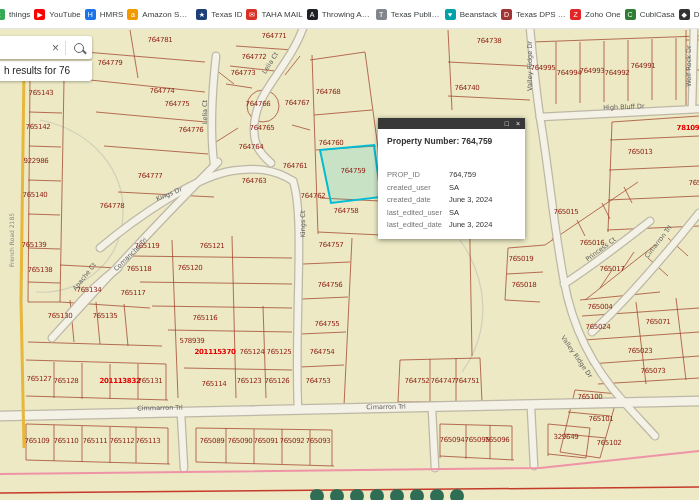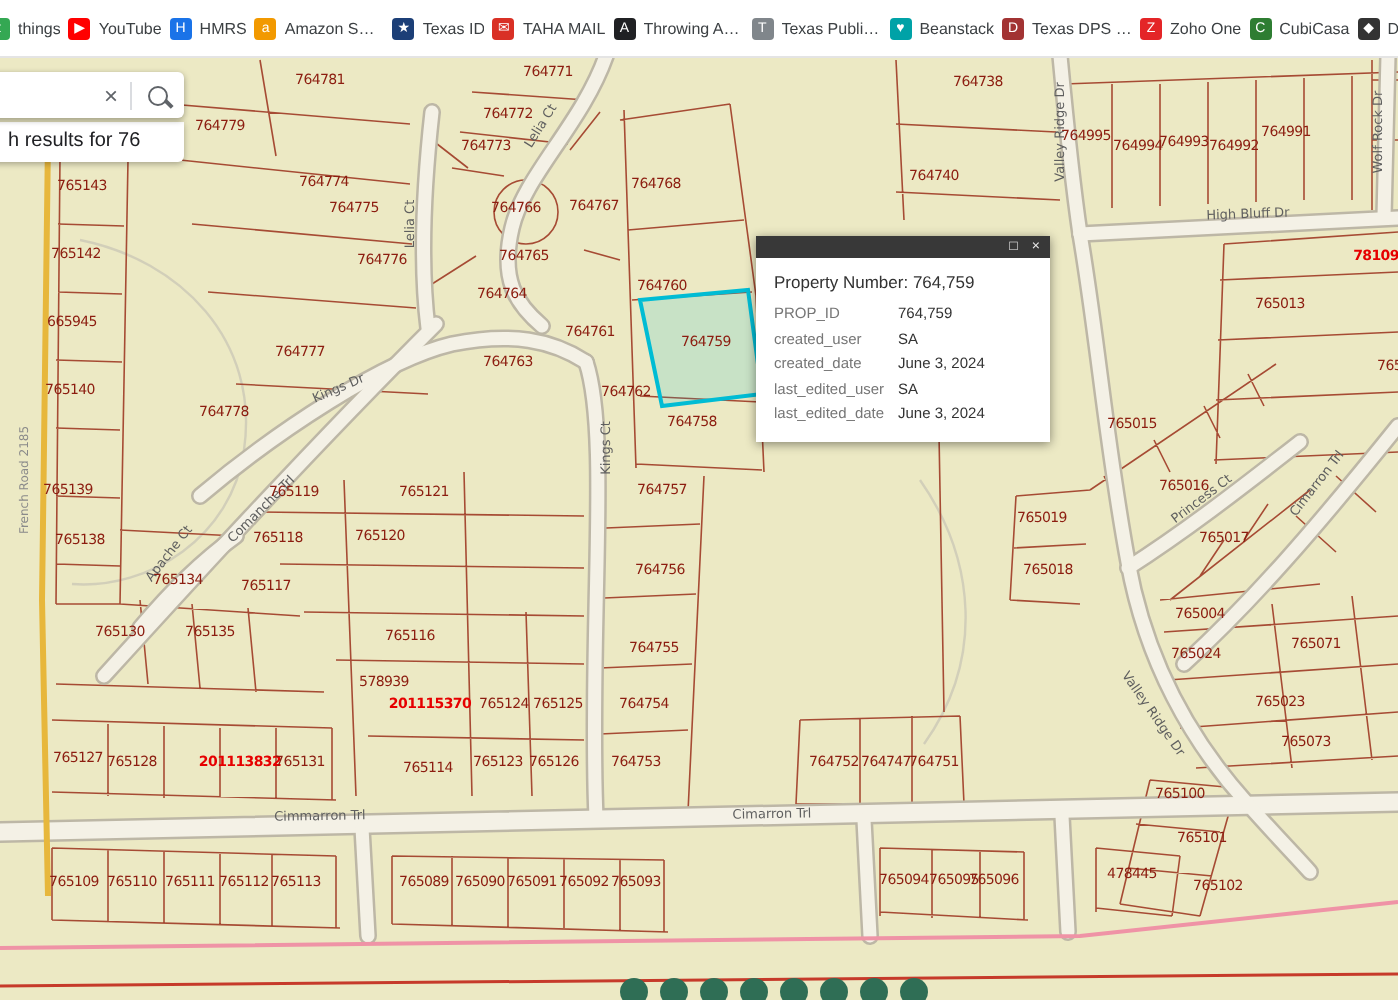--- a/index.html
+++ b/index.html
@@ -53,21 +53,21 @@
       border-radius:0 0 3px 3px;box-shadow:0 1px 3px rgba(0,0,0,.3);z-index:24;
       font-size:10px;color:#202124;line-height:20px;padding-left:32px;box-sizing:border-box;white-space:nowrap}
 
   
   #popup{position:absolute;left:378px;top:118px;width:147px;background:#fff;z-index:20;
          box-shadow:0 1px 5px rgba(0,0,0,.45);font-family:"Liberation Sans",sans-serif}
   #popup-titlebar{height:11px;background:#383838;display:flex;align-items:center;
          justify-content:flex-end;gap:7px;padding:0 5px}
   .win-ico{color:#eee;font-size:7px;line-height:11px;cursor:pointer}
   #popup-body{padding:7px 9px 6px 9px}
-  #popup-title{font-size:8.5px;font-weight:normal;color:#323232;margin-bottom:6px}
+  #popup-title{font-size:8.5px;font-weight:bold;color:#323232;margin-bottom:24px}
   .prow{display:flex;margin-bottom:3.5px}
   .prow .pl{width:62px;flex:0 0 62px;font-size:7.5px;color:#767676}
   .prow .pv{font-size:7.5px;color:#333}
   #popup-footer{margin-top:6px;padding-top:4px;border-top:1px solid #e0e0e0;
          display:flex;justify-content:space-between;align-items:center}
   #zoom-to{font-size:8px;color:#0079c1;cursor:pointer}
   #more-dots{font-size:9px;color:#555;letter-spacing:1px;cursor:pointer;font-weight:bold}
 </style>
 </head>
 <body>
@@ -206,21 +206,21 @@
     <span class="plabel" style="left: 254px; top: 181px;">764763</span>
     <span class="plabel" style="left: 279px; top: 196px; margin-left: 34px;">764762</span>
     <span class="plabel" style="left: 346px; top: 211px;">764758</span>
     <span class="plabel" style="left: 331px; top: 245px;">764757</span>
     <span class="plabel" style="left: 330px; top: 285px;">764756</span>
     <span class="plabel" style="left: 327px; top: 324px;">764755</span>
     <span class="plabel" style="left: 322px; top: 352px;">764754</span>
     <span class="plabel" style="left: 318px; top: 381px;">764753</span>
     <span class="plabel" style="left: 41px; top: 93px;">765143</span>
     <span class="plabel" style="left: 38px; top: 127px;">765142</span>
-    <span class="plabel" style="left: 36px; top: 161px;">665945</span>
+    <span class="plabel" style="left: 36px; top: 161px;">922986</span>
     <span class="plabel" style="left: 35px; top: 195px;">765140</span>
     <span class="plabel" style="left: 34px; top: 245px;">765139</span>
     <span class="plabel" style="left: 40px; top: 270px;">765138</span>
     <span class="plabel" style="left: 147px; top: 246px;">765119</span>
     <span class="plabel" style="left: 139px; top: 269px;">765118</span>
     <span class="plabel" style="left: 133px; top: 293px;">765117</span>
     <span class="plabel" style="left: 89px; top: 290px;">765134</span>
     <span class="plabel" style="left: 60px; top: 316px;">765130</span>
     <span class="plabel" style="left: 105px; top: 316px;">765135</span>
     <span class="plabel" style="left: 212px; top: 246px;">765121</span>
@@ -243,21 +243,21 @@
     <span class="plabel" style="left: 122px; top: 441px;">765112</span>
     <span class="plabel" style="left: 148px; top: 441px;">765113</span>
     <span class="plabel" style="left: 212px; top: 441px;">765089</span>
     <span class="plabel" style="left: 240px; top: 441px;">765090</span>
     <span class="plabel" style="left: 266px; top: 441px;">765091</span>
     <span class="plabel" style="left: 292px; top: 441px;">765092</span>
     <span class="plabel" style="left: 318px; top: 441px;">765093</span>
     <span class="plabel" style="left: 452px; top: 440px;">765094</span>
     <span class="plabel" style="left: 477px; top: 440px;">765095</span>
     <span class="plabel" style="left: 497px; top: 440px;">765096</span>
-    <span class="plabel" style="left: 566px; top: 437px;">478445</span>
+    <span class="plabel" style="left: 566px; top: 437px;">329649</span>
     <span class="plabel" style="left: 590px; top: 397px;">765100</span>
     <span class="plabel" style="left: 601px; top: 419px;">765101</span>
     <span class="plabel" style="left: 609px; top: 443px;">765102</span>
     <span class="plabel" style="left: 417px; top: 381px;">764752</span>
     <span class="plabel" style="left: 443px; top: 381px;">764747</span>
     <span class="plabel" style="left: 467px; top: 381px;">764751</span>
     <span class="plabel" style="left: 489px; top: 41px;">764738</span>
     <span class="plabel" style="left: 467px; top: 88px;">764740</span>
     <span class="plabel" style="left: 543px; top: 68px;">764995</span>
     <span class="plabel" style="left: 569px; top: 73px;">764994</span>

